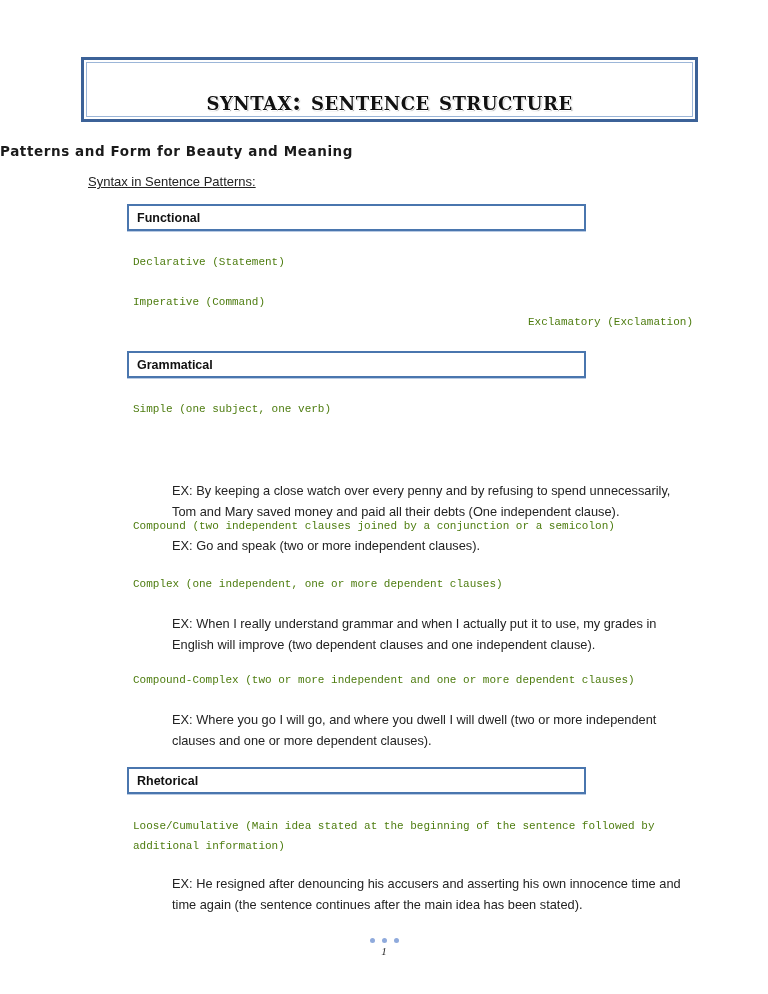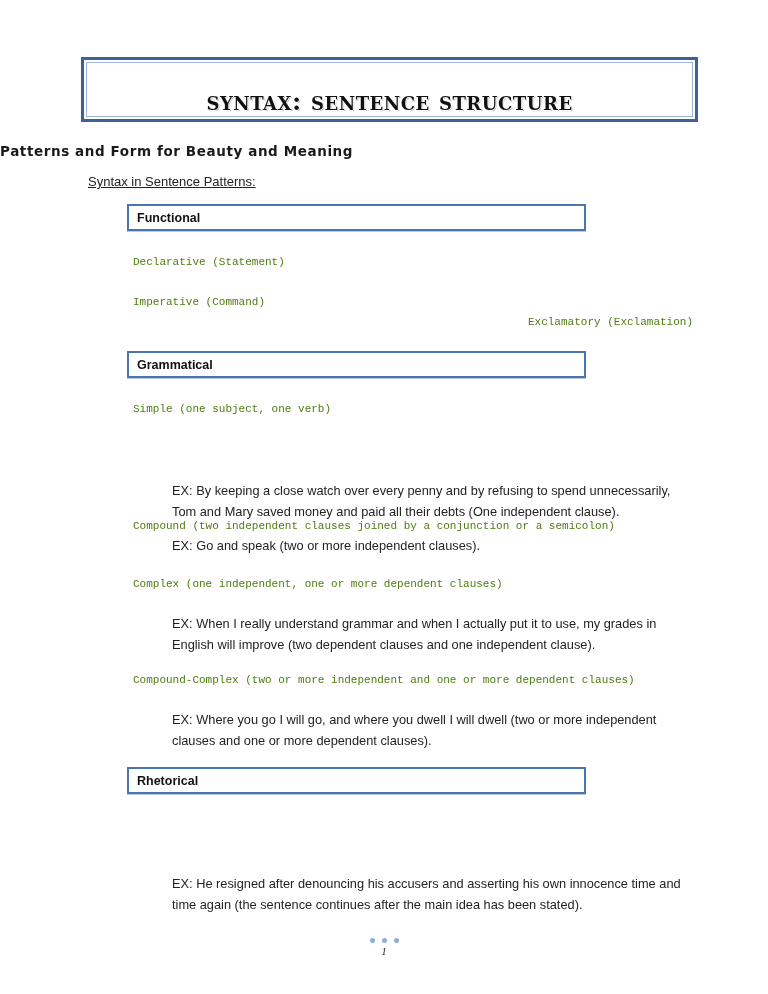--- a/index.html
+++ b/index.html
@@ -194,20 +194,21 @@
   <div class="body-line" style="top:574px;">Complex (one independent, one or more dependent clauses)</div>
   <div class="ex-line" style="top:613px;">EX: When I really understand grammar and when I actually put it to use, my grades in English will improve (two dependent clauses and one independent clause).</div>
 
   <div class="body-line" style="top:670px;">Compound-Complex (two or more independent and one or more dependent clauses)</div>
   <div class="ex-line" style="top:709px;">EX: Where you go I will go, and where you dwell I will dwell (two or more independent clauses and one or more dependent clauses).</div>
 
   <div class="section-box" style="top:767px;">
     <span class="section-box-label">Rhetorical</span>
   </div>
 
+  <div class="body-line wrap" style="top:816px;">Loose/Cumulative (Main idea stated at the beginning of the sentence followed by additional information)</div>
   <div class="ex-line" style="top:873px;">EX: He resigned after denouncing his accusers and asserting his own innocence time and time again (the sentence continues after the main idea has been stated).</div>
 
   <div class="footer">
     <div class="footer-dots">
       <span class="footer-dot"></span>
       <span class="footer-dot"></span>
       <span class="footer-dot"></span>
     </div>
     <div class="footer-page-number">1</div>
   </div>

